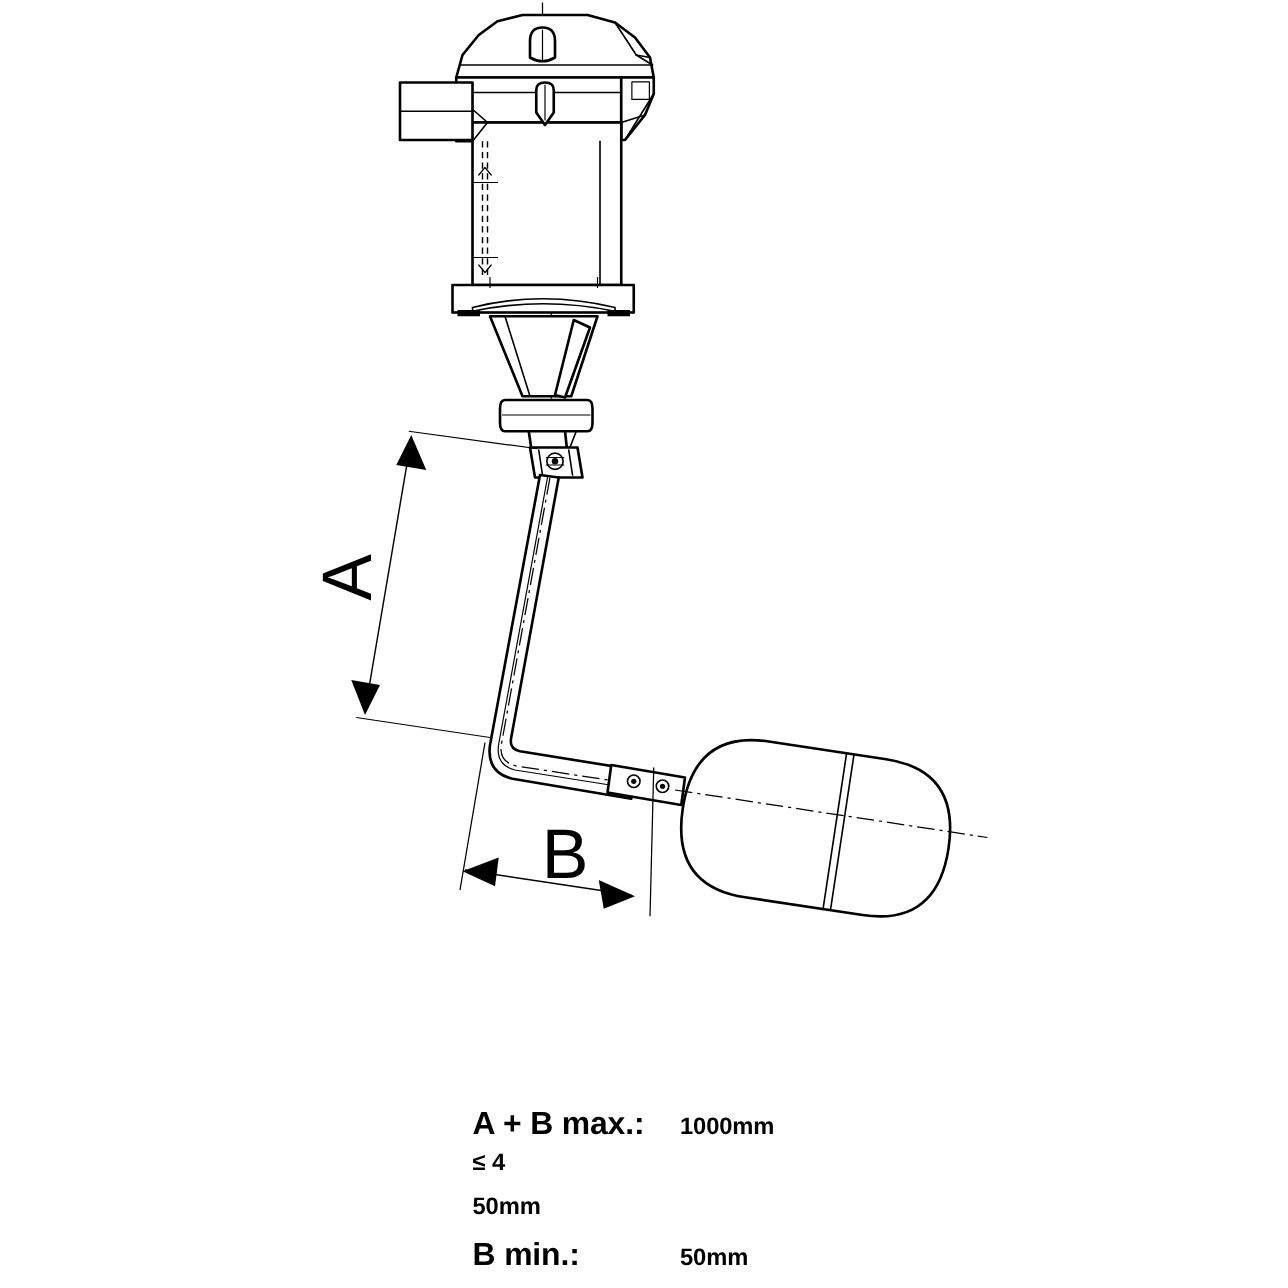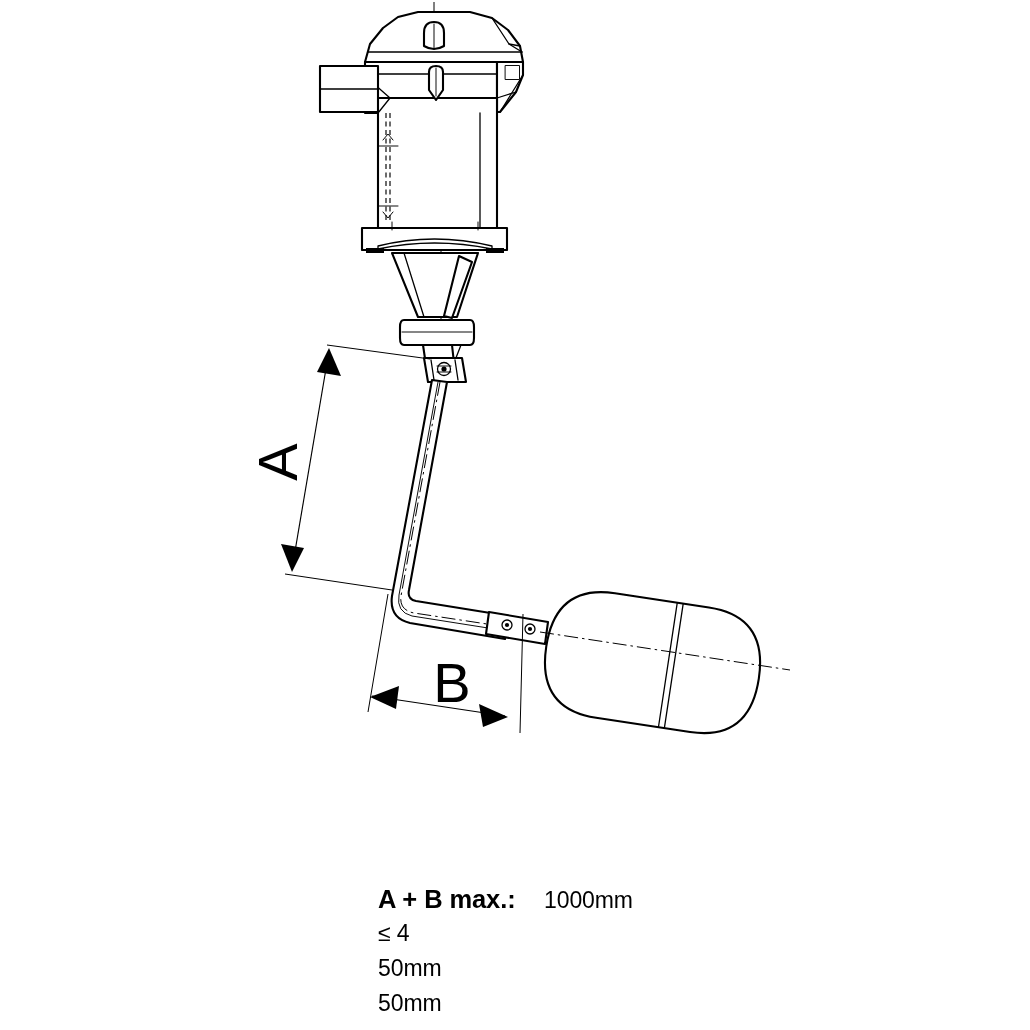--- a/index.html
+++ b/index.html
@@ -62,22 +62,22 @@
   }
   .spec-label {
     width: 166px;
     font-size: 25.5px;
     font-weight: bold;
     color: #000;
     white-space: nowrap;
     letter-spacing: -0.1px;
   }
   .spec-value {
-    font-size: 23px;
-    font-weight: normal;
+    font-size: 19px;
+    font-weight: bold;
     color: #000;
     white-space: nowrap;
     letter-spacing: -0.1px;
   }
 </style>
 </head>
 <body>
 
 <div class="drawing-root">
 
@@ -248,18 +248,19 @@
 
     <div class="spec-row">
       <div class="spec-value">≤ 4</div>
     </div>
 
     <div class="spec-row">
       <div class="spec-value">50mm</div>
     </div>
 
     <div class="spec-row">
+      <div class="spec-label">B min.:</div>
       <div class="spec-value">50mm</div>
     </div>
 
   </div>
 
 </div>
 
 </body></html>

